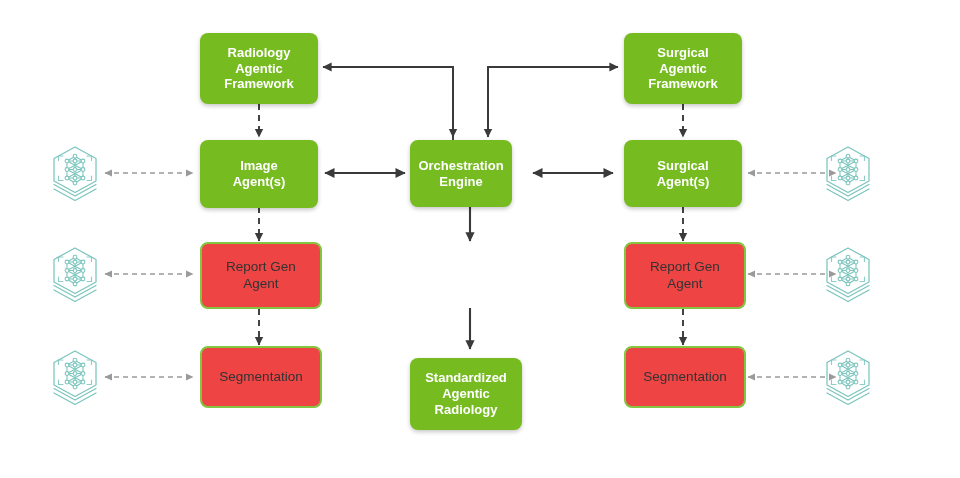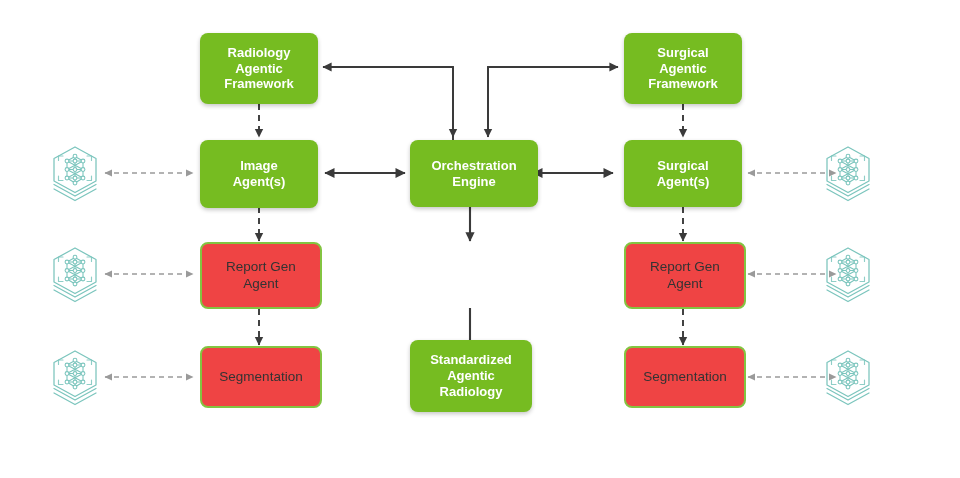--- a/index.html
+++ b/index.html
@@ -129,21 +129,21 @@
     </div>
   </div>
 
   <div class="node filled" style="left:200px;top:140px;width:118px;height:68px;">
     <div>
       <span>Image</span>
       <span>Agent(s)</span>
     </div>
   </div>
 
-  <div class="node filled" style="left:410px;top:140px;width:128px;height:67px;">
+  <div class="node filled" style="left:410px;top:140px;width:102px;height:67px;">
     <div>
       <span>Orchestration</span>
       <span>Engine</span>
     </div>
   </div>
 
   <div class="node filled" style="left:624px;top:140px;width:118px;height:67px;">
     <div>
       <span>Surgical</span>
       <span>Agent(s)</span>
@@ -164,21 +164,21 @@
       <span>Agent</span>
     </div>
   </div>
 
   <div class="node outlined" style="left:200px;top:346px;width:122px;height:62px;">
     <div>
       <span>Segmentation</span>
     </div>
   </div>
 
-  <div class="node filled" style="left:410px;top:340px;width:122px;height:72px;">
+  <div class="node filled" style="left:410px;top:358px;width:112px;height:72px;">
     <div>
       <span>Standardized</span>
       <span>Agentic</span>
       <span>Radiology</span>
     </div>
   </div>
 
   <div class="node outlined" style="left:624px;top:346px;width:122px;height:62px;">
     <div>
       <span>Segmentation</span>

